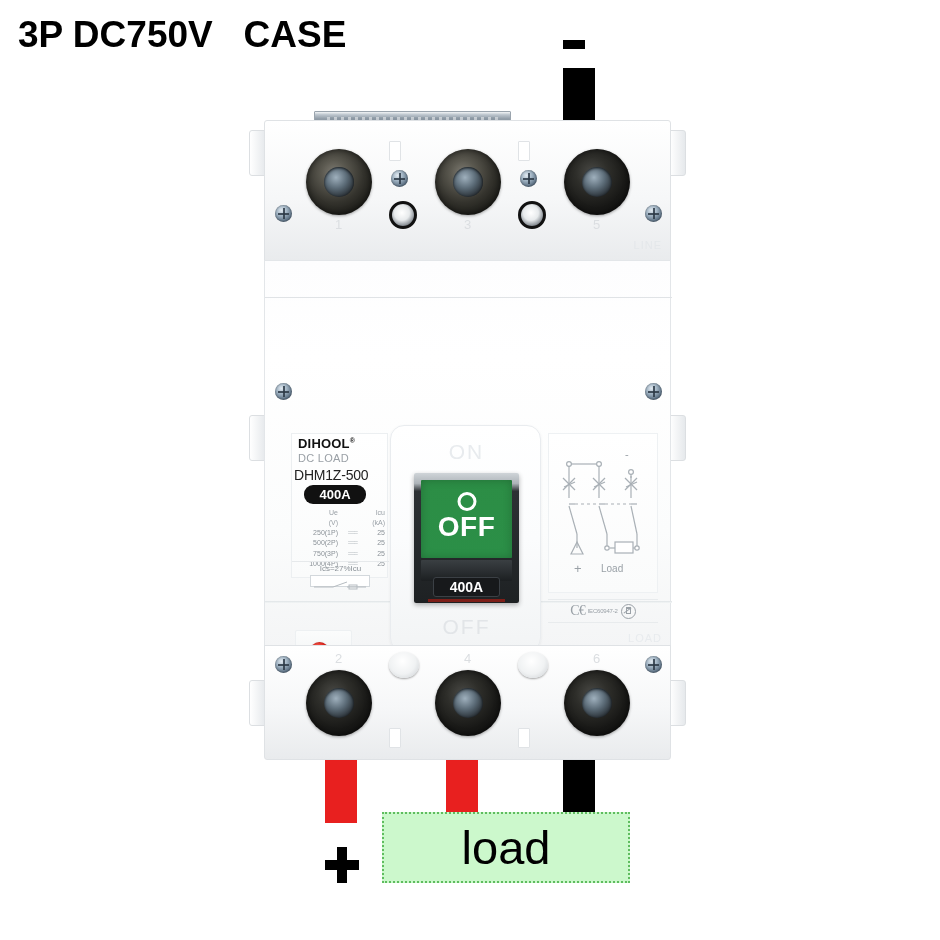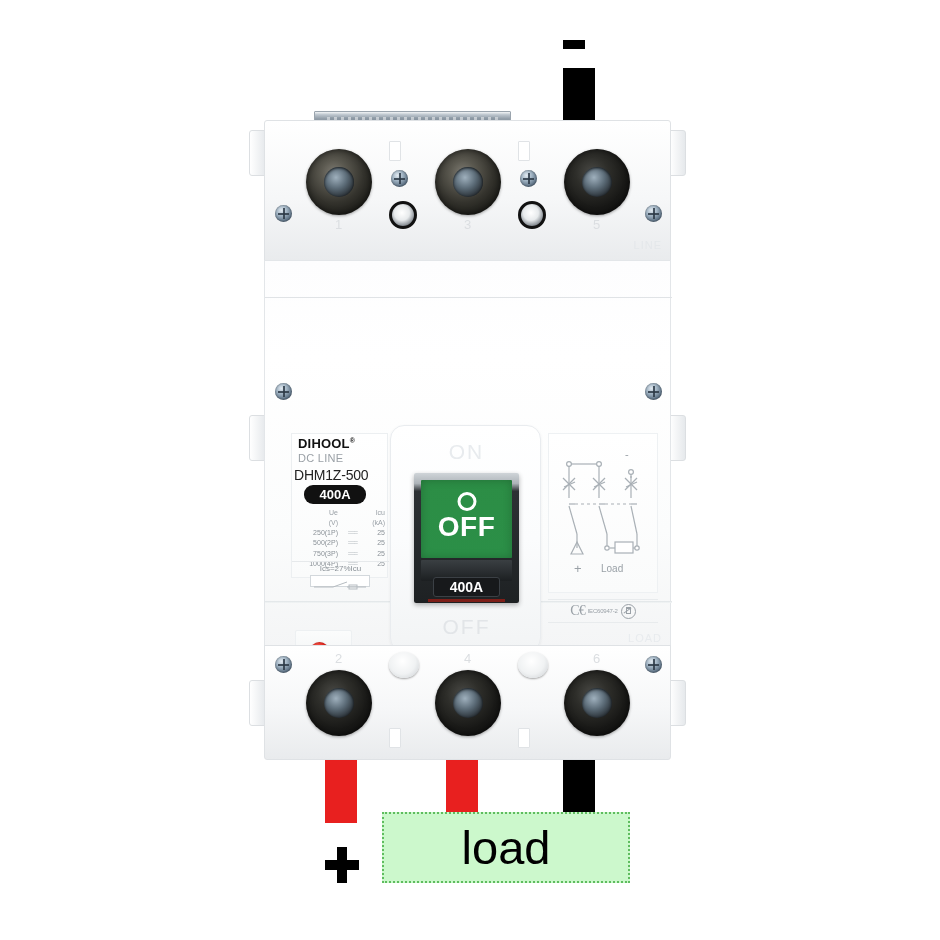--- a/index.html
+++ b/index.html
@@ -299,20 +299,21 @@
   .weee::after{
     content:"";position:absolute;left:4px;top:2px;width:5px;height:7px;
     border:1px solid #9aa1a7;border-top:2px solid #9aa1a7;box-sizing:border-box;
   }
 </style>
 </head>
 <body>
 
 <div class="stage">
 
+  <div class="headline">3P DC750V   CASE</div>
 
   <div class="minus-sign"></div>
   <div class="wire wire-top-neg"></div>
 
   <div class="breaker">
 
     <div class="bracket"></div>
 
     <div class="ear ear-tl"></div>
     <div class="ear ear-tr"></div>
@@ -345,21 +346,21 @@
 
     <div class="body-main">
       <div class="seam" style="top:36px;"></div>
       <div class="seam2" style="top:340px;"></div>
 
       <div class="screw" style="left:10px;top:122px;"></div>
       <div class="screw" style="left:380px;top:122px;"></div>
 
       <div class="label-plate">
         <div class="brand"><span>DIHOOL</span><sup>®</sup></div>
-        <div class="sub-brand">DC LINE</div>
+        <div class="sub-brand">DC LOAD</div>
         <div class="model">DHM1Z-500</div>
         <div class="amp-pill">
             <span>400A</span>
           </div>
 
         <div class="spec-table">
           <div class="spec-row spec-head">
             <div class="lft">Ue</div>
             <div class="mid"></div>
             <div class="rgt">Icu</div>

